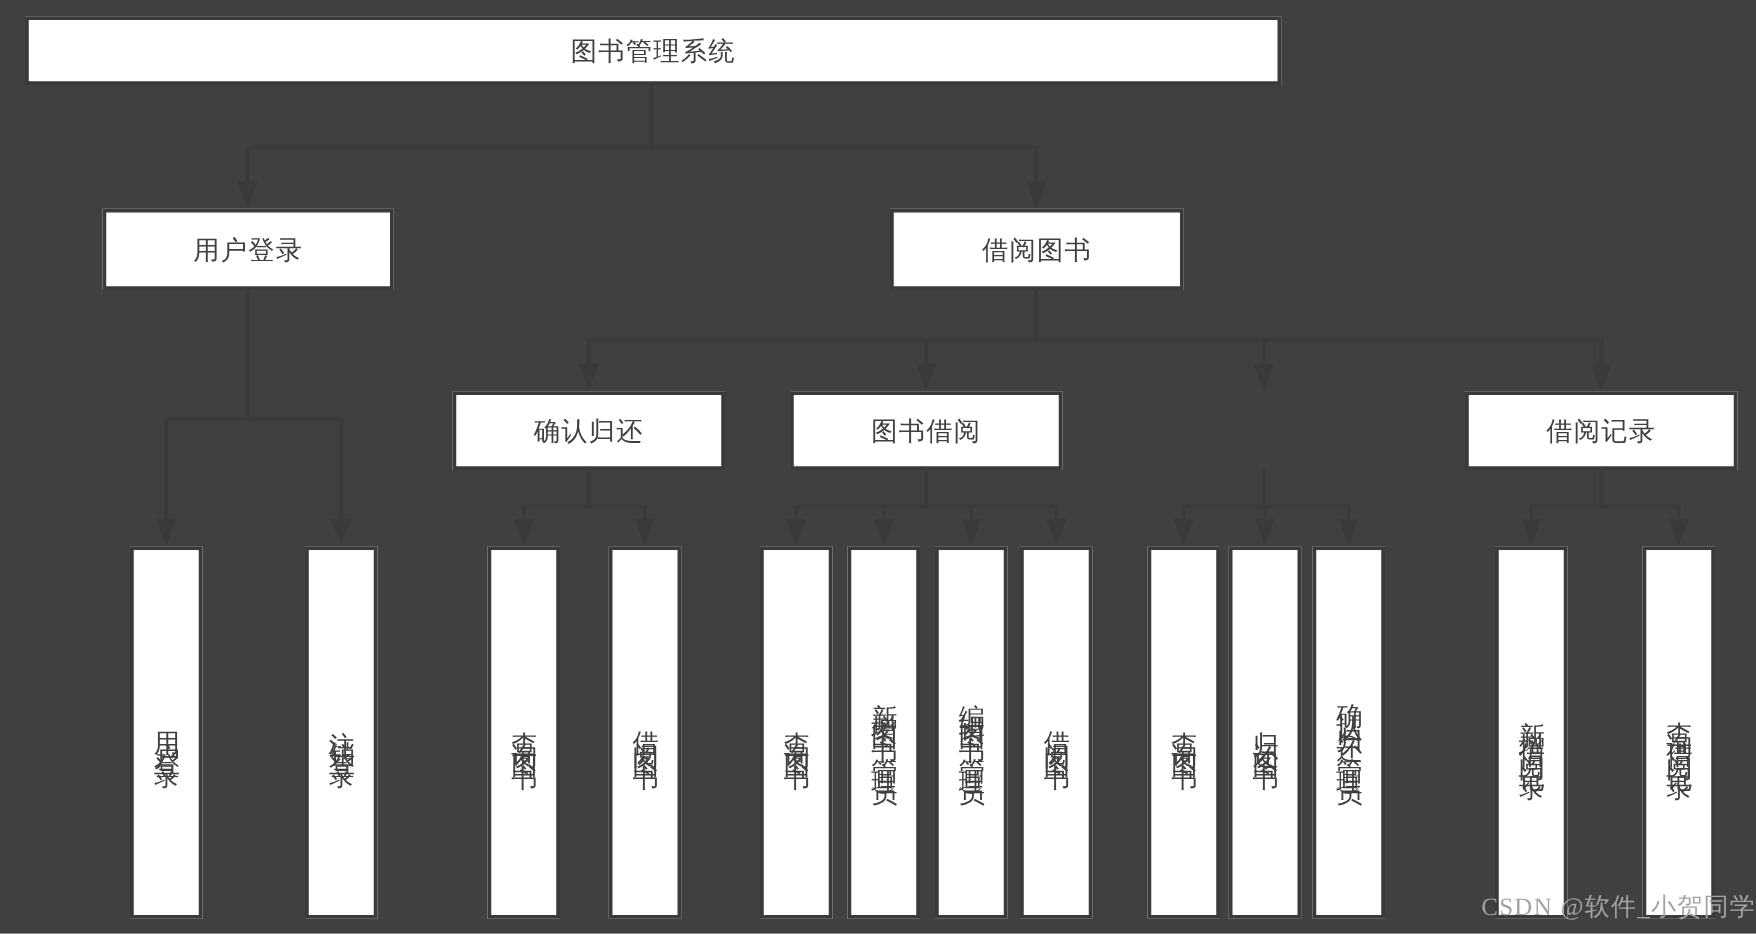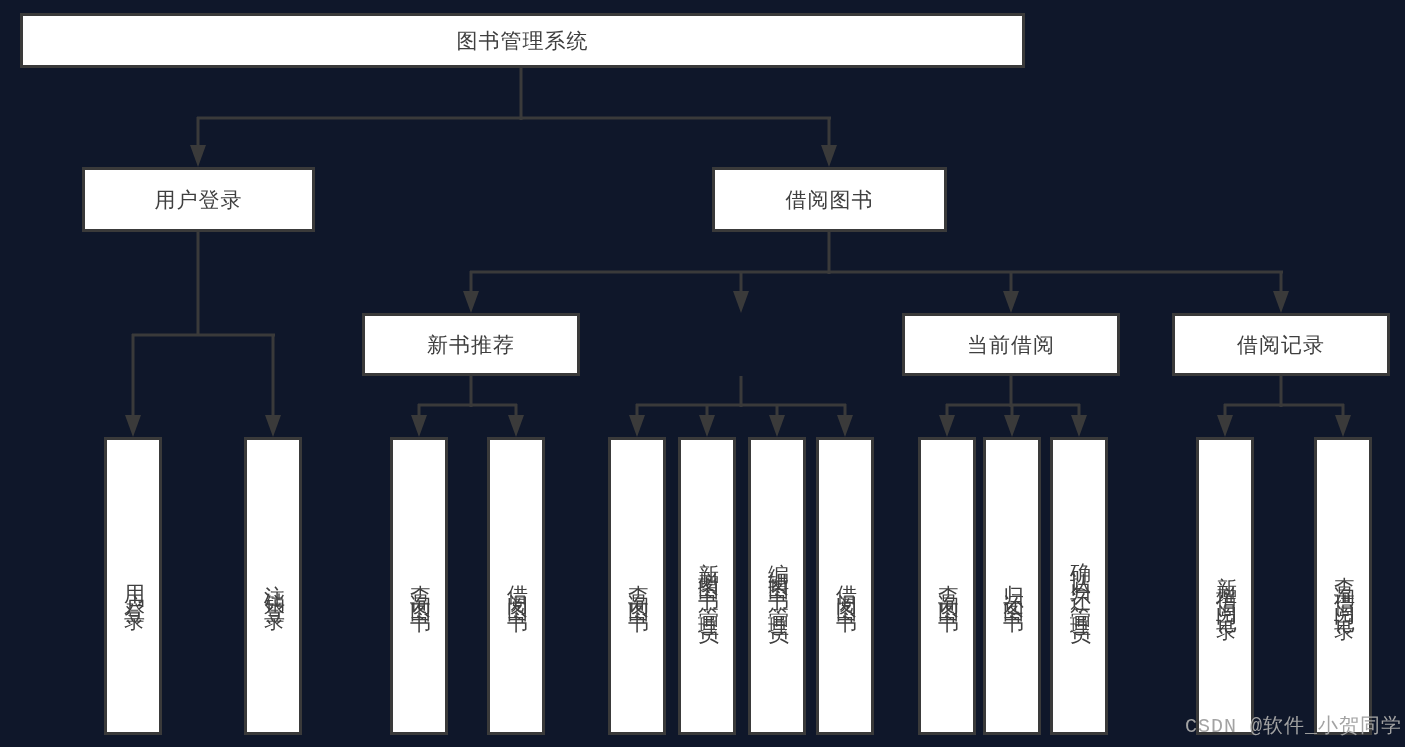--- a/index.html
+++ b/index.html
@@ -4,22 +4,22 @@
 <style>
   html, body {
     margin: 0;
     padding: 0;
     background: #ffffff;
   }
   .canvas {
     position: relative;
     width: 1405px;
     height: 747px;
-    background: #0f172a;
-    font-family: Liberation Mono, monospace;
+    background: #404040;
+    font-family: Liberation Serif, serif;
     color: #3d3d3d;
     overflow: hidden;
   }
   #connectors {
     position: absolute;
     left: 0;
     top: 0;
     width: 1405px;
     height: 747px;
     pointer-events: none;
@@ -138,22 +138,22 @@
       <polygon points="1217,415 1233,415 1225,437" fill="#3a3a3a"></polygon>
       <line x1="1343" y1="404" x2="1343" y2="419" stroke="#3a3a3a" stroke-width="3"></line>
       <polygon points="1335,415 1351,415 1343,437" fill="#3a3a3a"></polygon>
     </svg>
 
   <div class="node n-root">图书管理系统</div>
 
   <div class="node n-l2a">用户登录</div>
   <div class="node n-l2b">借阅图书</div>
 
-  <div class="node n-l3 n-l3a">新书推荐</div>
-  <div class="node n-l3 n-l3c">当前借阅</div>
+  <div class="node n-l3 n-l3a">确认归还</div>
+  <div class="node n-l3 n-l3b">图书借阅</div>
   <div class="node n-l3 n-l3d">借阅记录</div>
 
   <div class="node leaf x1">
     <span class="vtext">用户登录</span>
   </div>
   <div class="node leaf x2">
     <span class="vtext">注销登录</span>
   </div>
 
   <div class="node leaf x3">

